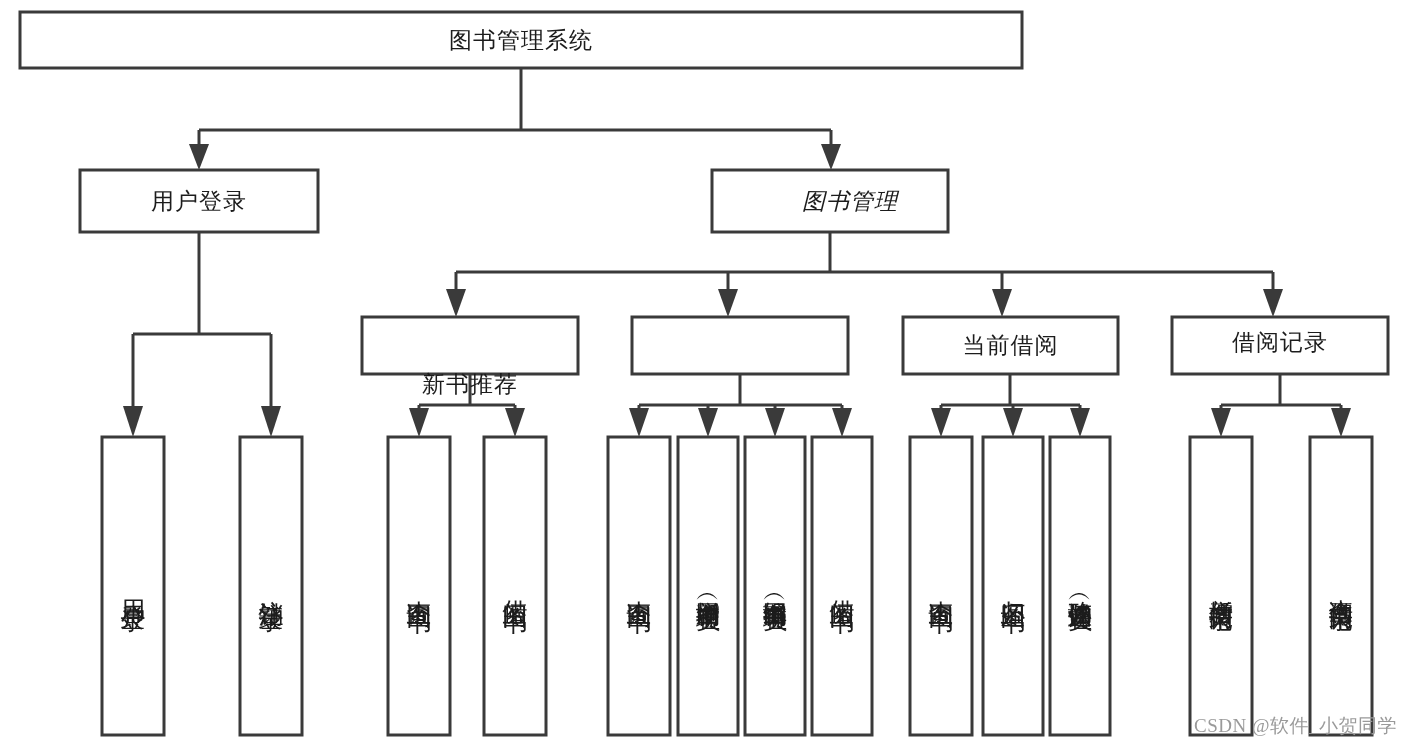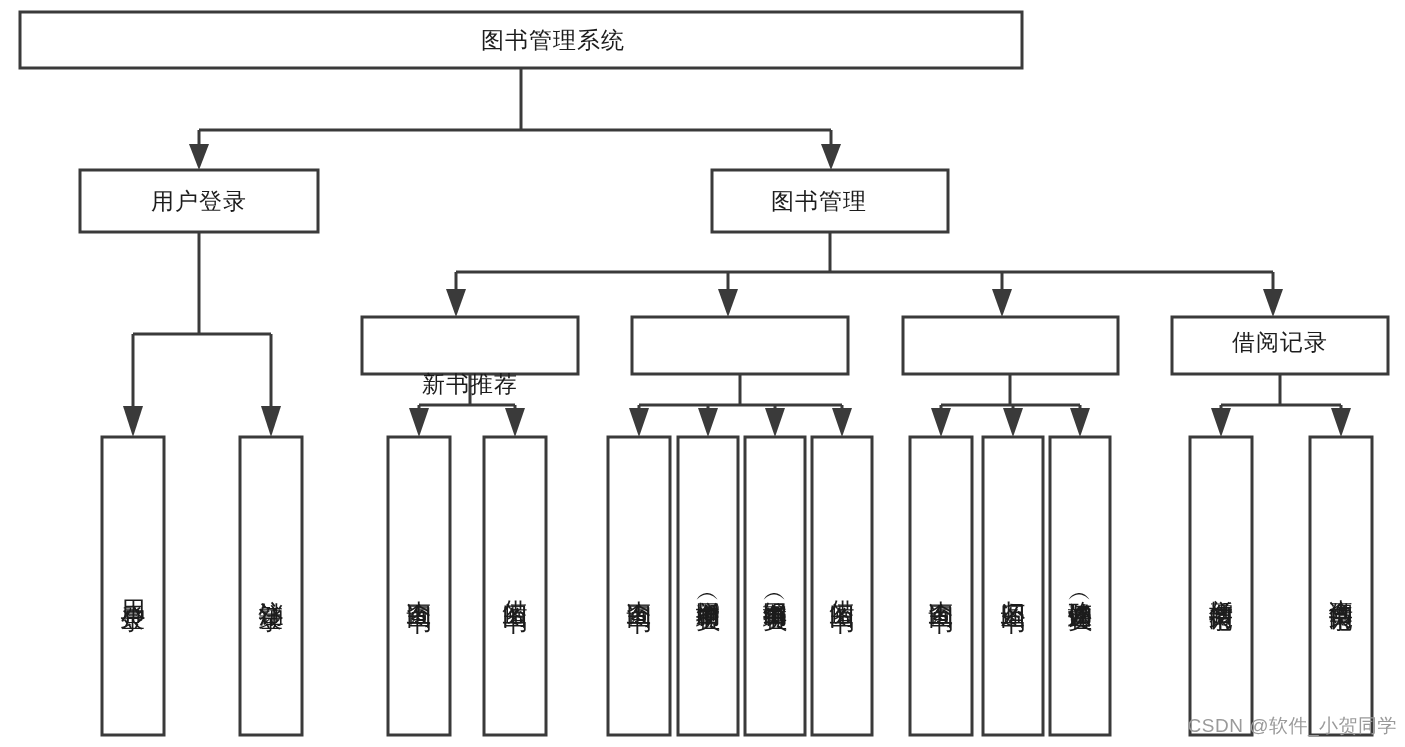--- a/index.html
+++ b/index.html
@@ -66,21 +66,21 @@
     white-space: nowrap;
     pointer-events: none;
   }
   .watermark {
     position: absolute;
     right: 8px;
     bottom: 8px;
     font-size: 19px;
     color: #9a9a9a;
     letter-spacing: 0.5px;
-    font-family: Liberation Sans, sans-serif;
+    font-family: Liberation Serif, serif;
     white-space: nowrap;
   }
 </style>
 </head>
 <body>
 
 <div id="diagram-root">
 
   <svg class="diagram-svg" viewBox="0 0 1405 747" aria-hidden="true">
 
@@ -162,26 +162,27 @@
 
     <path class="connector" d="M 1280 374 L 1280 405"></path>
     <path class="connector" d="M 1221 405 L 1341 405"></path>
     <path class="connector" d="M 1221 405 L 1221 412"></path>
     <path class="connector" d="M 1341 405 L 1341 412"></path>
     <polygon class="arrow-head" points="1211,408 1231,408 1221,437"></polygon>
     <polygon class="arrow-head" points="1331,408 1351,408 1341,437"></polygon>
 
   </svg>
 
-  <div class="hlabel-wrap" style="left:20px; top:12px; width:1002px; height:56px;margin-left:32px;">图书管理系统</div>
+  <div class="hlabel-wrap" style="left:20px; top:12px; width:1002px; height:56px;">图书管理系统</div>
 
   <div class="hlabel-wrap" style="left:80px; top:170px; width:238px; height:62px;">用户登录</div>
-  <div class="hlabel-wrap" style="left:681px; top:170px; width:276px; height:62px;">图书管理</div>
+  <div class="hlabel-wrap" style="left:712px; top:170px; width:276px; height:62px;font-style:italic;">图书管理</div>
 
   <div class="hlabel-wrap" style="left:362px; top:317px; width:216px; height:57px;margin-top:39px;">新书推荐</div>
+  <div class="hlabel-wrap" style="left:903px; top:317px; width:215px; height:57px;">当前借阅</div>
   <div class="hlabel-wrap" style="left:1172px; top:317px; width:216px; height:50px;">借阅记录</div>
 
   <div class="vlabel-wrap" style="left:102px; top:437px; width:62px; height:298px;">用户登录</div>
   <div class="vlabel-wrap" style="left:240px; top:437px; width:62px; height:298px;">注销登录</div>
   <div class="vlabel-wrap" style="left:388px; top:437px; width:62px; height:298px;">查询图书</div>
   <div class="vlabel-wrap" style="left:484px; top:437px; width:62px; height:298px;">借阅图书</div>
   <div class="vlabel-wrap" style="left:608px; top:437px; width:62px; height:298px;">查询图书</div>
   <div class="vlabel-wrap" style="left:678px; top:437px; width:60px; height:298px; font-size:24px; letter-spacing:1px;">新增图书（管理员）</div>
   <div class="vlabel-wrap" style="left:745px; top:437px; width:60px; height:298px; font-size:24px; letter-spacing:1px;">编辑图书（管理员）</div>
   <div class="vlabel-wrap" style="left:812px; top:437px; width:60px; height:298px;">借阅图书</div>

